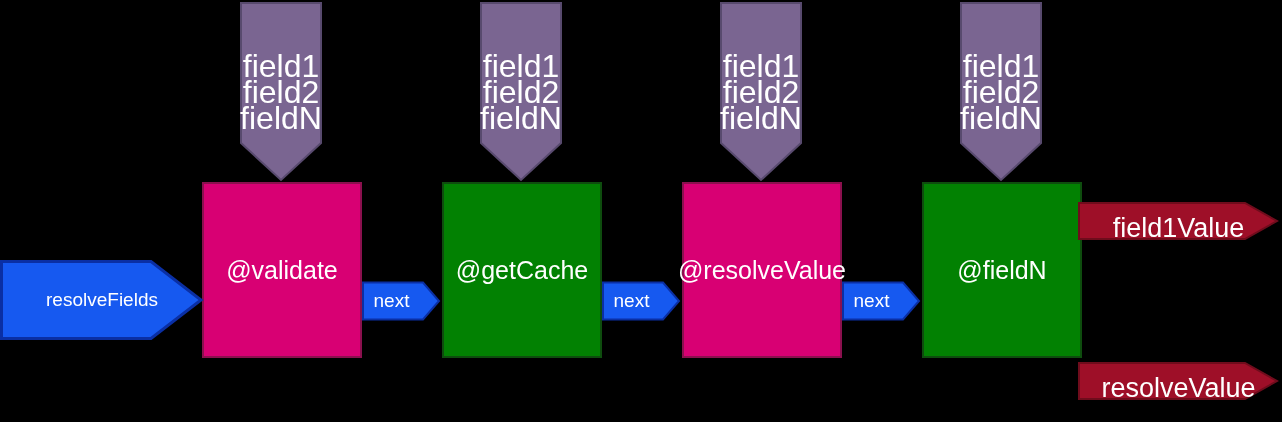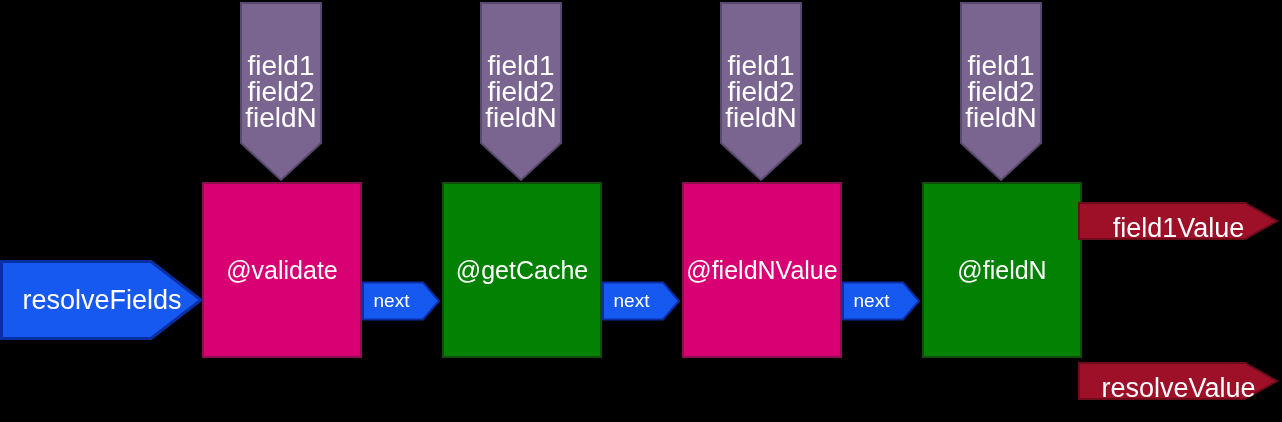--- a/index.html
+++ b/index.html
@@ -37,30 +37,30 @@
     border: 2px solid;
   }
   .stage-magenta { background: var(--magenta_fill); border-color: var(--magenta_border); }
   .stage-green   { background: var(--green_fill);   border-color: var(--green_border); }
   .stage-label { font-size: 25px; white-space: nowrap; }
 
   
   .field-pentagon { top: 2px; width: 82px; height: 180px; }
   .field-pentagon polygon { fill: var(--purple_fill); stroke: var(--purple_border); stroke-width: 2; }
   .field-lines {
-    font-size: 28px;
+    font-size: 32px;
     line-height: 26px;
     text-align: center;
     white-space: pre-line;
   }
 
   
   .input-arrow { left: 0; top: 260px; width: 204px; height: 80px; }
   .input-arrow polygon { fill: var(--blue_fill); stroke: var(--blue_border); stroke-width: 3; }
-  .input-arrow-label { font-size: 27px; white-space: nowrap; }
+  .input-arrow-label { font-size: 19px; white-space: nowrap; }
 
   .next-arrow { top: 281px; width: 59px; height: 40px; }
   .next-arrow polygon { fill: var(--blue_fill); stroke: var(--blue_border); stroke-width: 2; }
   .next-label { font-size: 19px; }
 
   
   .output-arrow { left: 1078px; width: 201px; height: 52px; }
   .output-arrow polygon { fill: var(--red_fill); stroke: var(--red_border); stroke-width: 2; }
   .output-label { font-size: 27px; white-space: nowrap; }
 </style>
@@ -74,21 +74,21 @@
         <span class="stage-label">@validate</span>
       </div>
   </div>
   <div class="stage-box stage-green" style="left:442px">
     <div class="label-layer">
         <span class="stage-label">@getCache</span>
       </div>
   </div>
   <div class="stage-box stage-magenta" style="left:682px">
     <div class="label-layer">
-        <span class="stage-label">@fieldNValue</span>
+        <span class="stage-label">@resolveValue</span>
       </div>
   </div>
   <div class="stage-box stage-green" style="left:922px">
     <div class="label-layer">
         <span class="stage-label">@fieldN</span>
       </div>
   </div>
 
   <div class="abs field-pentagon" style="left:240px">
     <svg width="82" height="180" viewBox="0 0 82 180">

